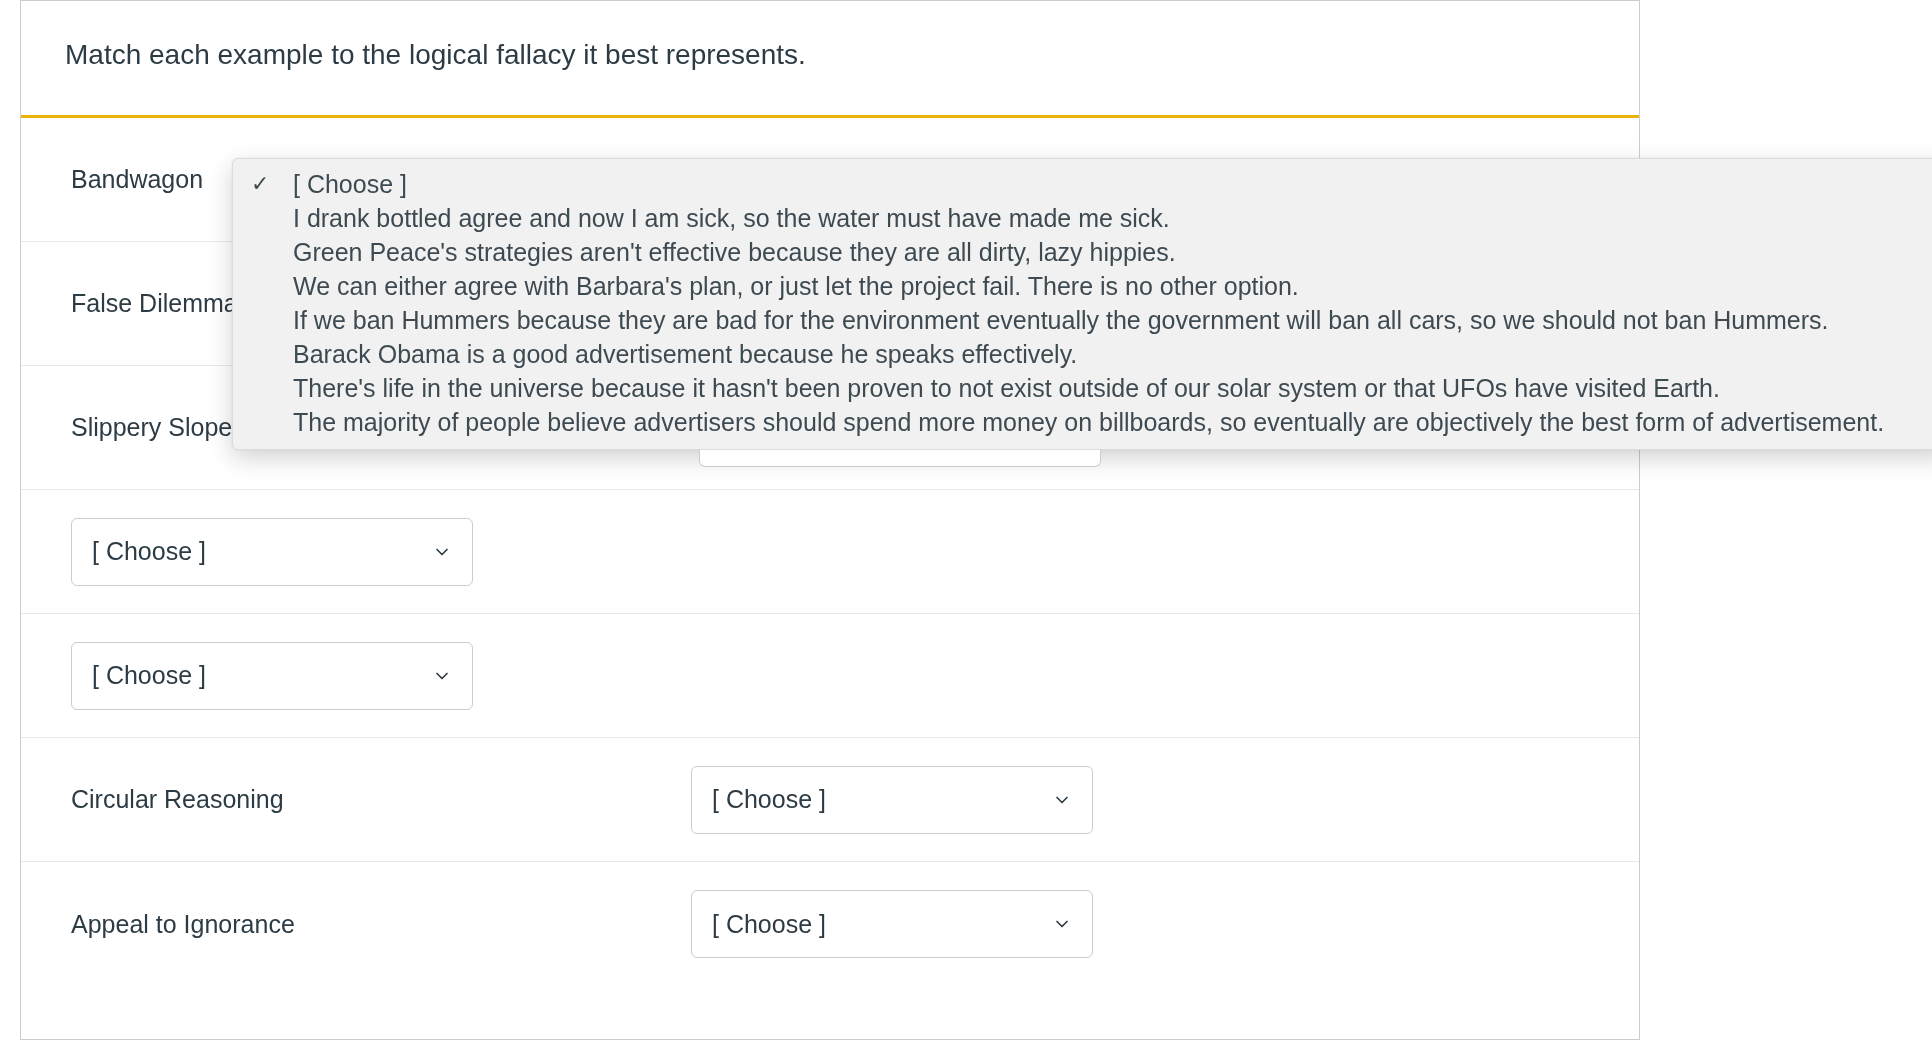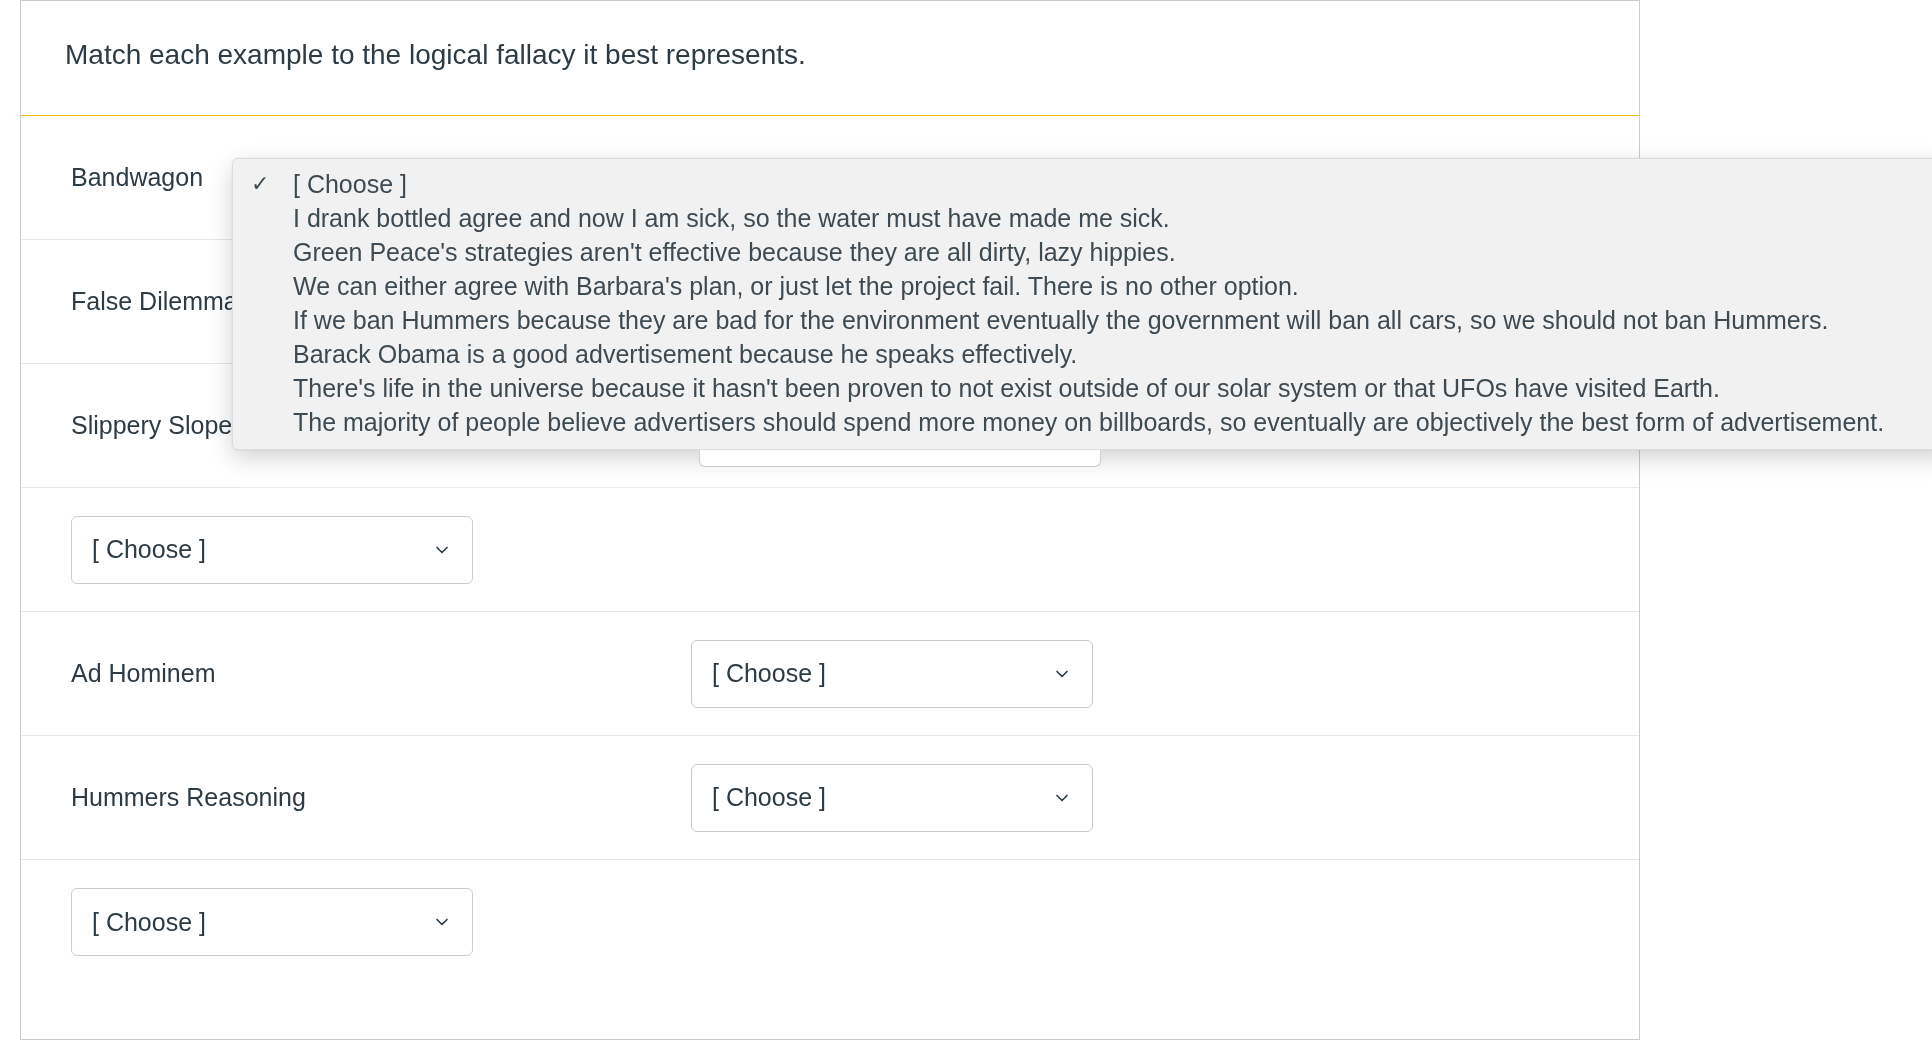--- a/index.html
+++ b/index.html
@@ -17,21 +17,21 @@
       top: 0;
       width: 1620px;
       height: 1040px;
       border: 1px solid #c7cdd1;
       background: #fff;
     }
     .question-prompt {
       font-size: 28px;
       color: #2d3b45;
       padding: 38px 44px 44px 44px;
-      border-bottom: 1px solid #eab308;
+      border-bottom: 3px solid #eab308;
     }
     .match-row {
       display: flex;
       align-items: center;
       height: 124px;
       border-bottom: 1px solid #e6e8ea;
       padding-left: 50px;
     }
     .match-row:last-child { border-bottom: none; }
     .row-label {
@@ -134,44 +134,44 @@
       <span>[ Choose ]</span>
       <span class="chevron">
         <svg width="20" height="20" viewBox="0 0 24 24" fill="none" stroke="#2d3b45" stroke-width="2" stroke-linecap="round" stroke-linejoin="round">
             <polyline points="6 9 12 15 18 9"></polyline>
           </svg>
       </span>
     </div>
   </div>
 
   <div class="match-row">
-    <div class="row-label">Ad Hominem</div>
-    <div class="select-box">
-      <span>[ Choose ]</span>
-      <span class="chevron">
-        <svg width="20" height="20" viewBox="0 0 24 24" fill="none" stroke="#2d3b45" stroke-width="2" stroke-linecap="round" stroke-linejoin="round">
-            <polyline points="6 9 12 15 18 9"></polyline>
-          </svg>
-      </span>
-    </div>
-  </div>
-
-  <div class="match-row">
-    <div class="row-label">Hummers Reasoning</div>
-    <div class="select-box">
-      <span>[ Choose ]</span>
-      <span class="chevron">
-        <svg width="20" height="20" viewBox="0 0 24 24" fill="none" stroke="#2d3b45" stroke-width="2" stroke-linecap="round" stroke-linejoin="round">
-            <polyline points="6 9 12 15 18 9"></polyline>
-          </svg>
-      </span>
-    </div>
-  </div>
-
-  <div class="match-row">
+    <div class="select-box">
+      <span>[ Choose ]</span>
+      <span class="chevron">
+        <svg width="20" height="20" viewBox="0 0 24 24" fill="none" stroke="#2d3b45" stroke-width="2" stroke-linecap="round" stroke-linejoin="round">
+            <polyline points="6 9 12 15 18 9"></polyline>
+          </svg>
+      </span>
+    </div>
+  </div>
+
+  <div class="match-row">
+    <div class="row-label">Circular Reasoning</div>
+    <div class="select-box">
+      <span>[ Choose ]</span>
+      <span class="chevron">
+        <svg width="20" height="20" viewBox="0 0 24 24" fill="none" stroke="#2d3b45" stroke-width="2" stroke-linecap="round" stroke-linejoin="round">
+            <polyline points="6 9 12 15 18 9"></polyline>
+          </svg>
+      </span>
+    </div>
+  </div>
+
+  <div class="match-row">
+    <div class="row-label">Appeal to Ignorance</div>
     <div class="select-box">
       <span>[ Choose ]</span>
       <span class="chevron">
         <svg width="20" height="20" viewBox="0 0 24 24" fill="none" stroke="#2d3b45" stroke-width="2" stroke-linecap="round" stroke-linejoin="round">
             <polyline points="6 9 12 15 18 9"></polyline>
           </svg>
       </span>
     </div>
   </div>
 </div>

